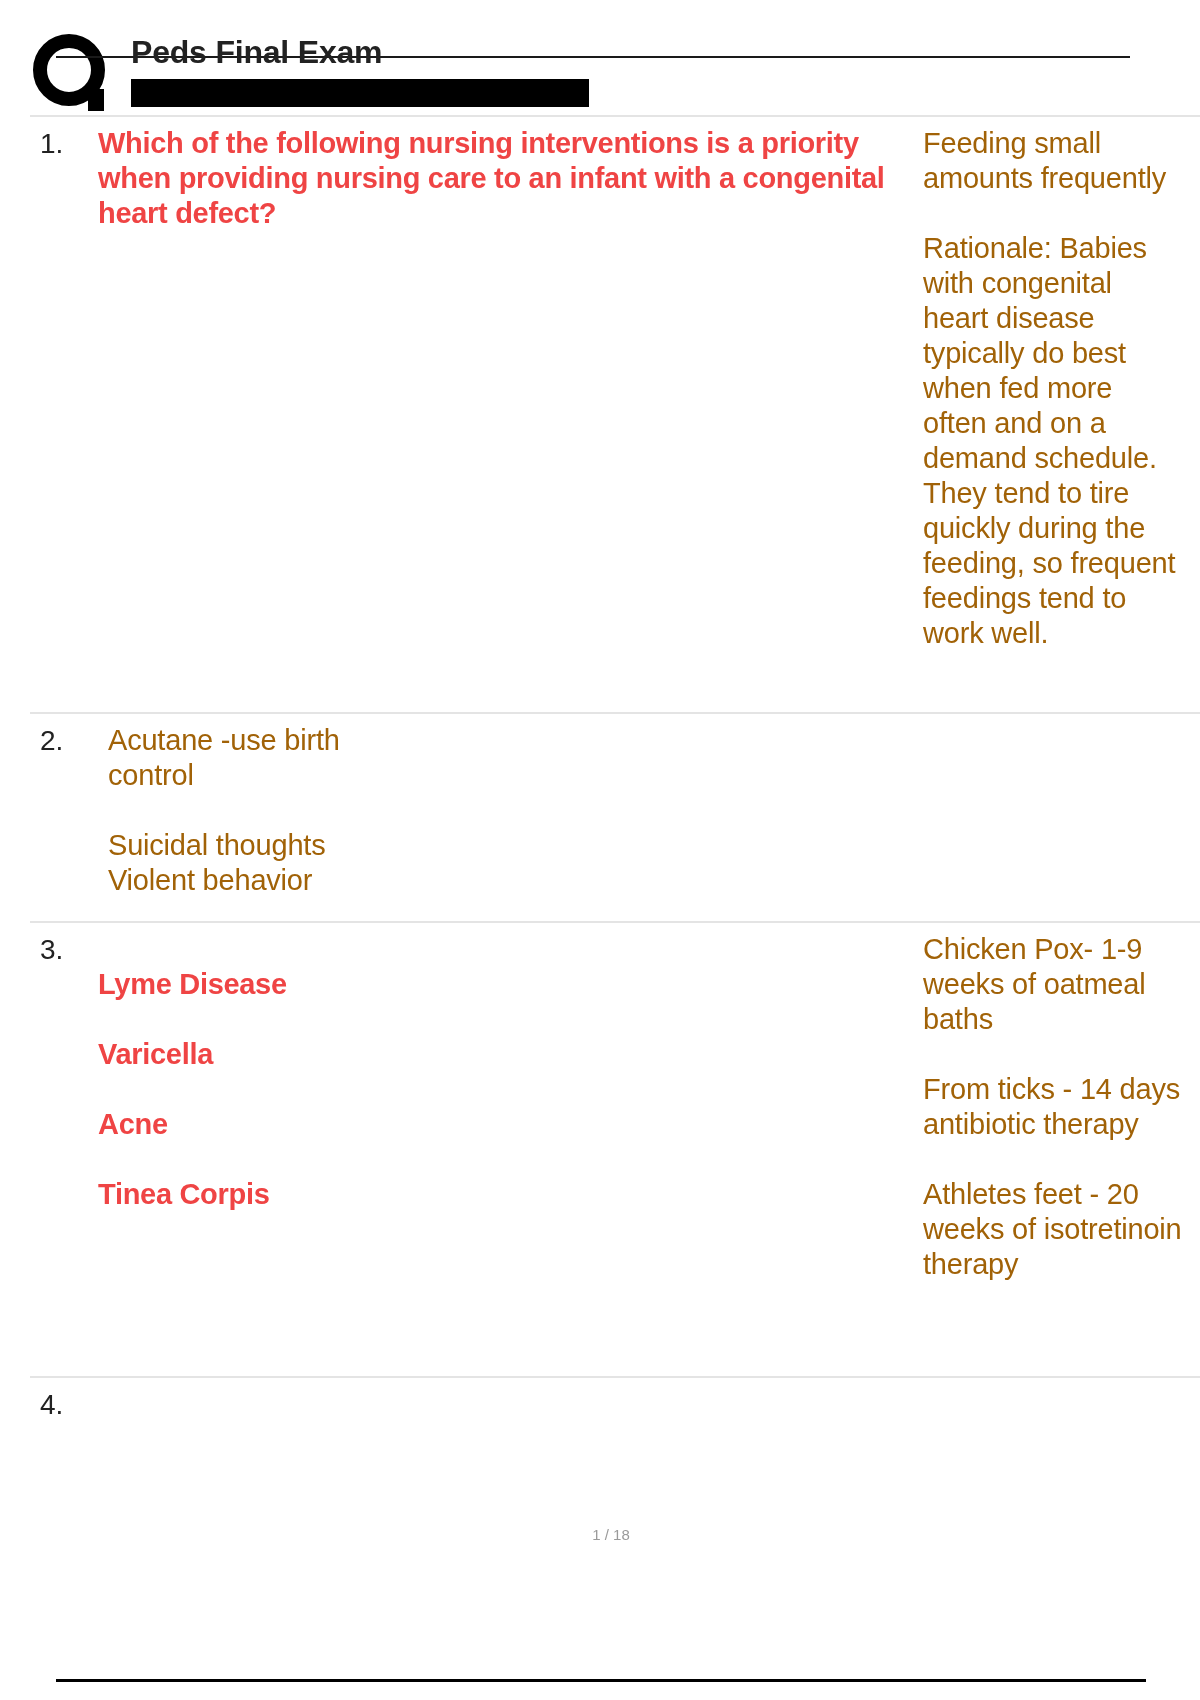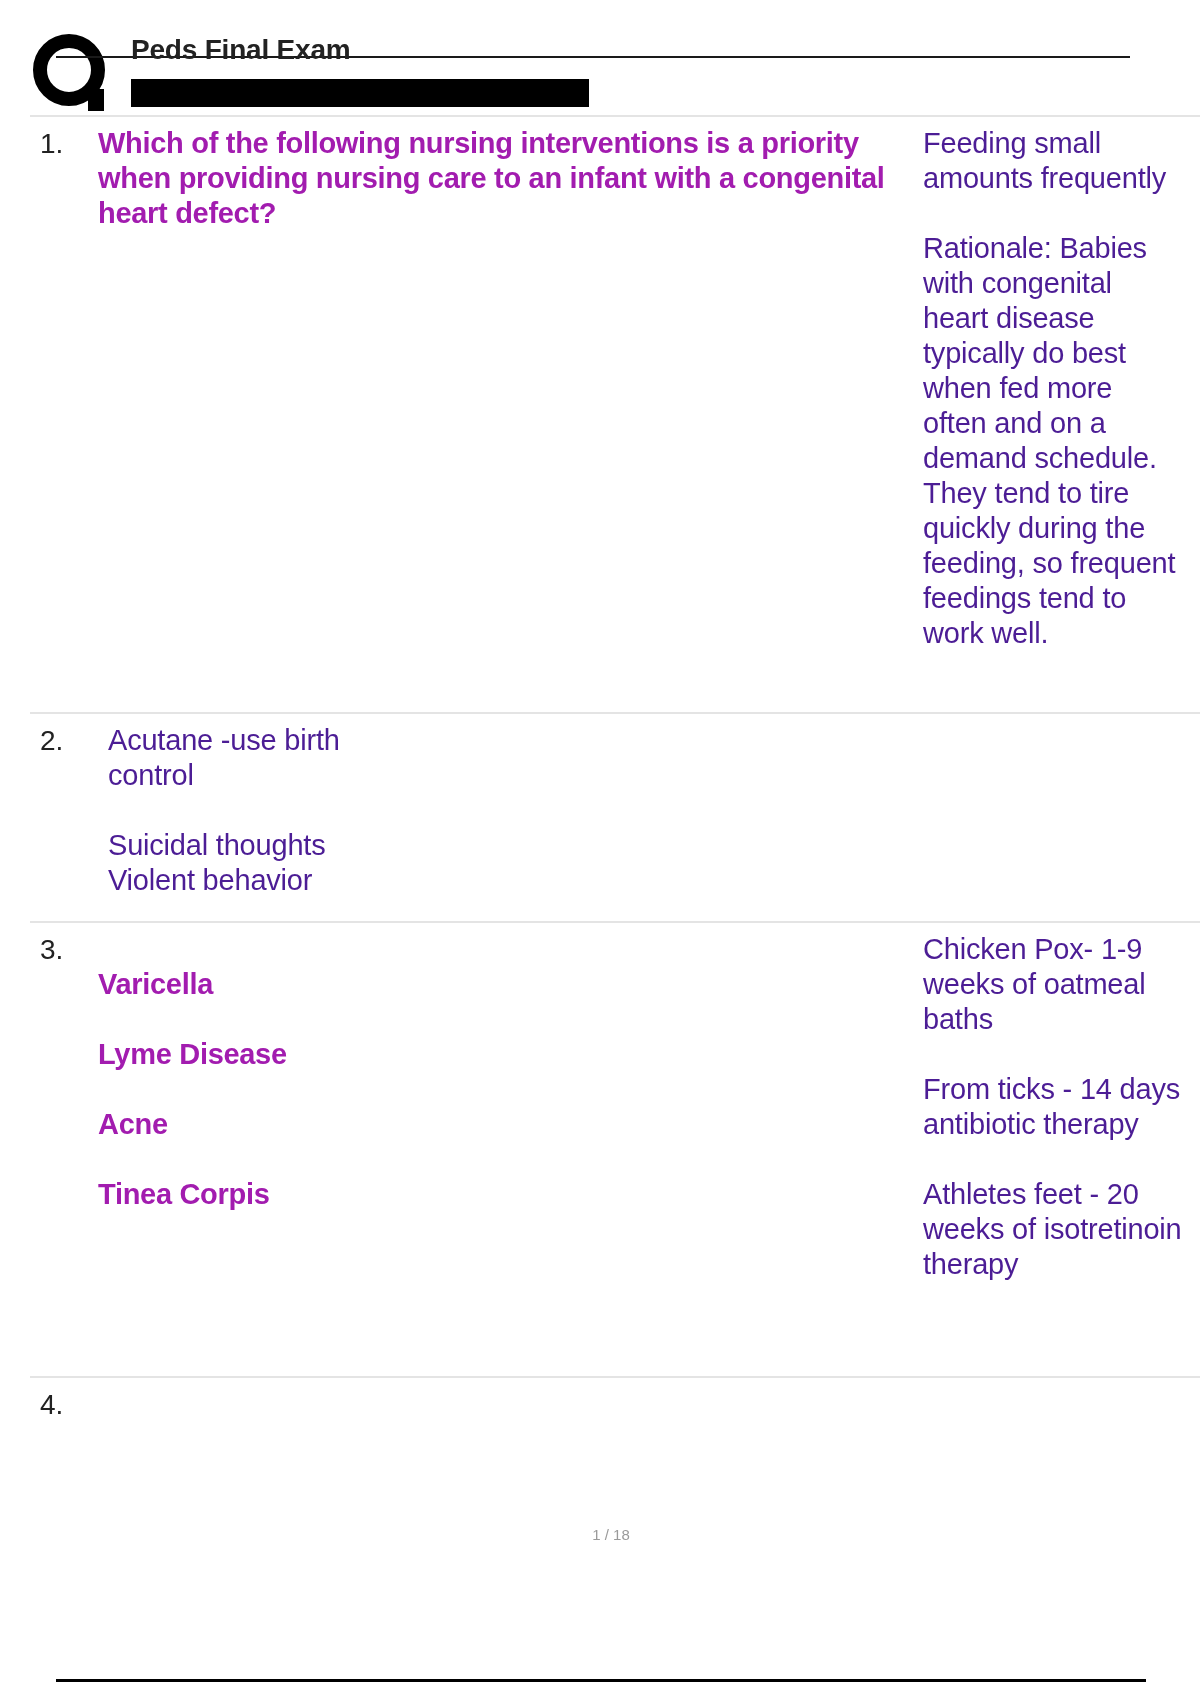--- a/index.html
+++ b/index.html
@@ -27,21 +27,21 @@
       left: 56px;
       top: 56px;
       width: 1074px;
       height: 2px;
       background: #1a1a1a;
     }
     .doc-title {
       position: absolute;
       left: 131px;
       top: 34px;
-      font-size: 28px;
+      font-size: 32px;
       font-weight: bold;
       color: #222;
       letter-spacing: -0.2px;
       background: transparent;
     }
     .redaction-bar {
       position: absolute;
       left: 131px;
       top: 79px;
       width: 458px;
@@ -77,36 +77,36 @@
       box-sizing: border-box;
       font-size: 28px;
       line-height: 35px;
       color: #222;
     }
     .q-body {
       width: 815px;
       font-size: 29px;
       line-height: 35px;
       font-weight: bold;
-      color: #a21caf;
+      color: #ef4444;
       letter-spacing: -0.3px;
     }
     .q-body p {
       margin: 0;
     }
     .q-body .match-item {
       margin-top: 35px;
     }
     .answer {
       width: 270px;
       padding-left: 10px;
       box-sizing: border-box;
       font-size: 29px;
       line-height: 35px;
-      color: #4c1d95;
+      color: #a16207;
       letter-spacing: -0.2px;
     }
     .answer p {
       margin: 0;
     }
     .answer p + p {
       margin-top: 35px;
     }
     .page-counter {
       position: absolute;
@@ -157,22 +157,22 @@
     <div class="answer">
       <p>Acutane -use birth control</p>
       <p style="white-space:pre-line;">Suicidal thoughts
 Violent behavior</p>
     </div>
   </div>
 
   <div class="qa-row" style="height:455px;">
     <div class="q-num">3.</div>
     <div class="q-body">
+      <p class="match-item">Lyme Disease</p>
       <p class="match-item">Varicella</p>
-      <p class="match-item">Lyme Disease</p>
       <p class="match-item">Acne</p>
       <p class="match-item">Tinea Corpis</p>
     </div>
     <div class="answer">
       <p>Chicken Pox- 1-9 weeks of oatmeal baths</p>
       <p>From ticks - 14 days antibiotic therapy</p>
       <p>Athletes feet - 20 weeks of isotretinoin therapy</p>
     </div>
   </div>
 

